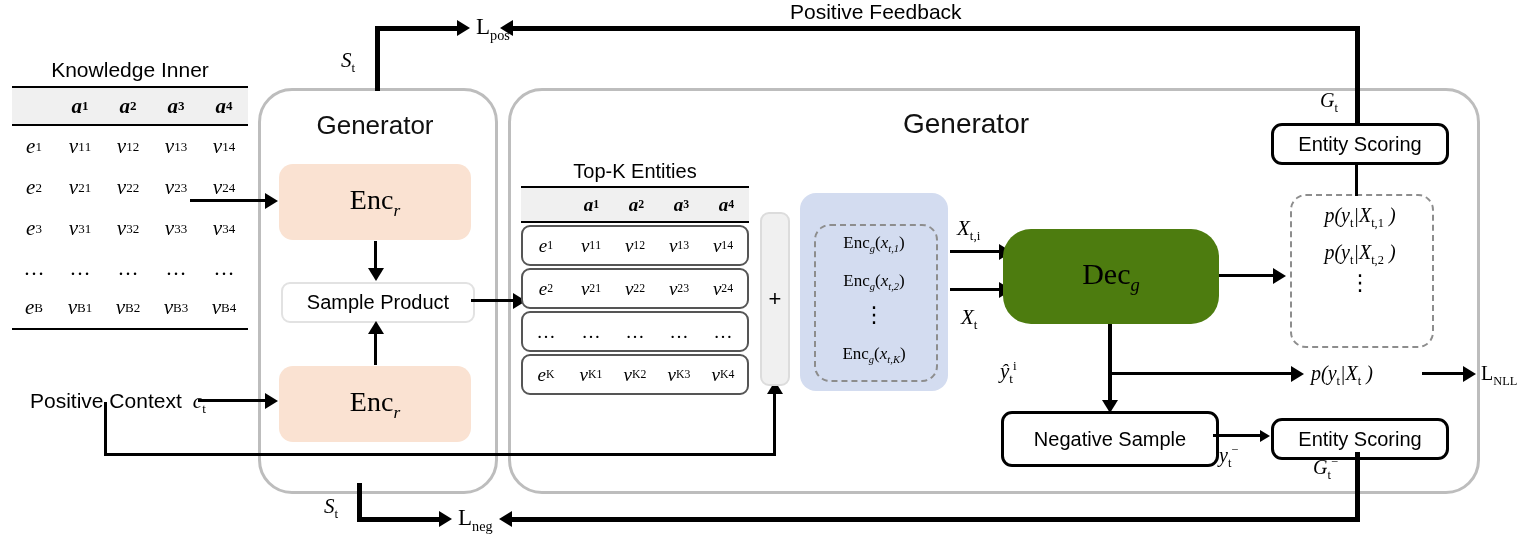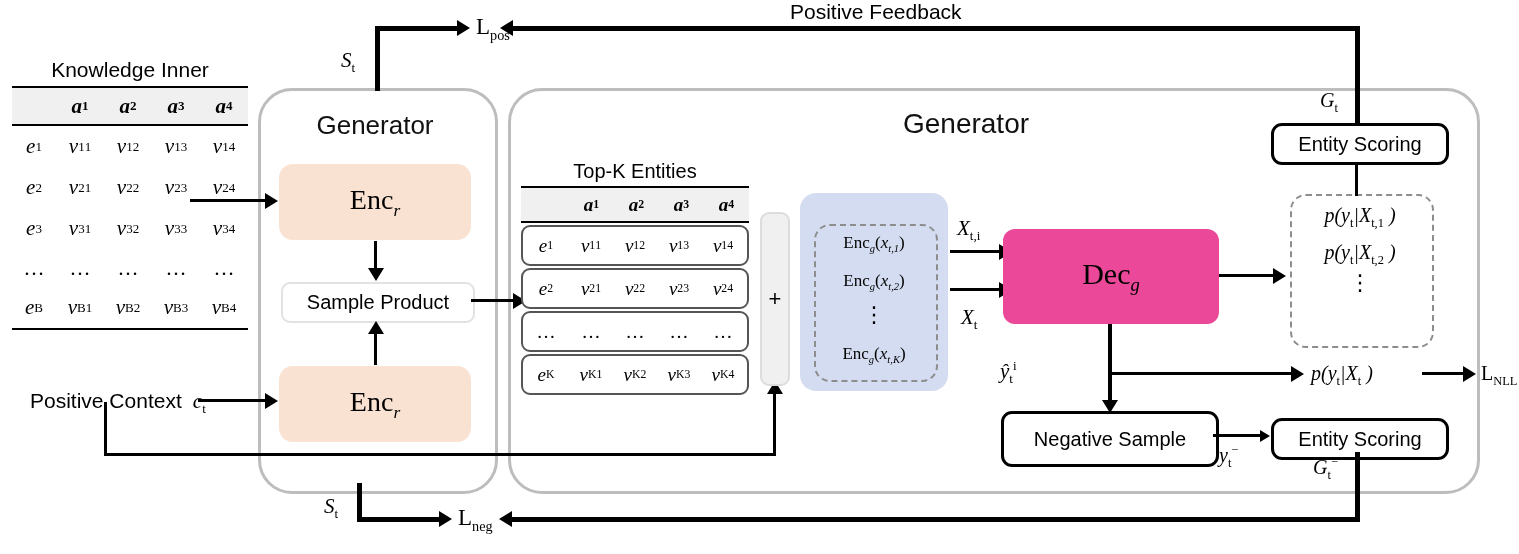--- a/index.html
+++ b/index.html
@@ -7,21 +7,21 @@
   #stage{position:relative;width:1519px;height:554px;}
   .abs{position:absolute;}
   .ctr{display:flex;align-items:center;justify-content:center;text-align:center;}
 
   
   .outline{border:3px solid #bdbdbd;border-radius:34px;background:transparent;}
   .cont-title{font-size:26px;color:#111;white-space:nowrap;}
 
   
   .peach{background:#fae2d2;border-radius:14px;}
-  .blue{background:#ec4899;border-radius:12px;}
+  .blue{background:#4d7c0f;border-radius:28px;}
   .blue-wrap{background:#d3dcf0;border-radius:16px;}
   .dashed{border:2.5px dashed #8d8d8d;border-radius:16px;background:transparent;}
 
   .whitebox{background:#fff;border:2px solid #e2e2e2;border-radius:9px;}
   .blackbox{background:#fff;border:3.5px solid #000;border-radius:11px;}
   .plusbar{background:#f0f0f0;border:2px solid #dcdcdc;border-radius:9px;}
 
   
   .kb-head{background:#f0f0f0;border-top:2.5px solid #000;border-bottom:2.5px solid #000;}
   .kb-bottom{border-bottom:2.5px solid #000;}

